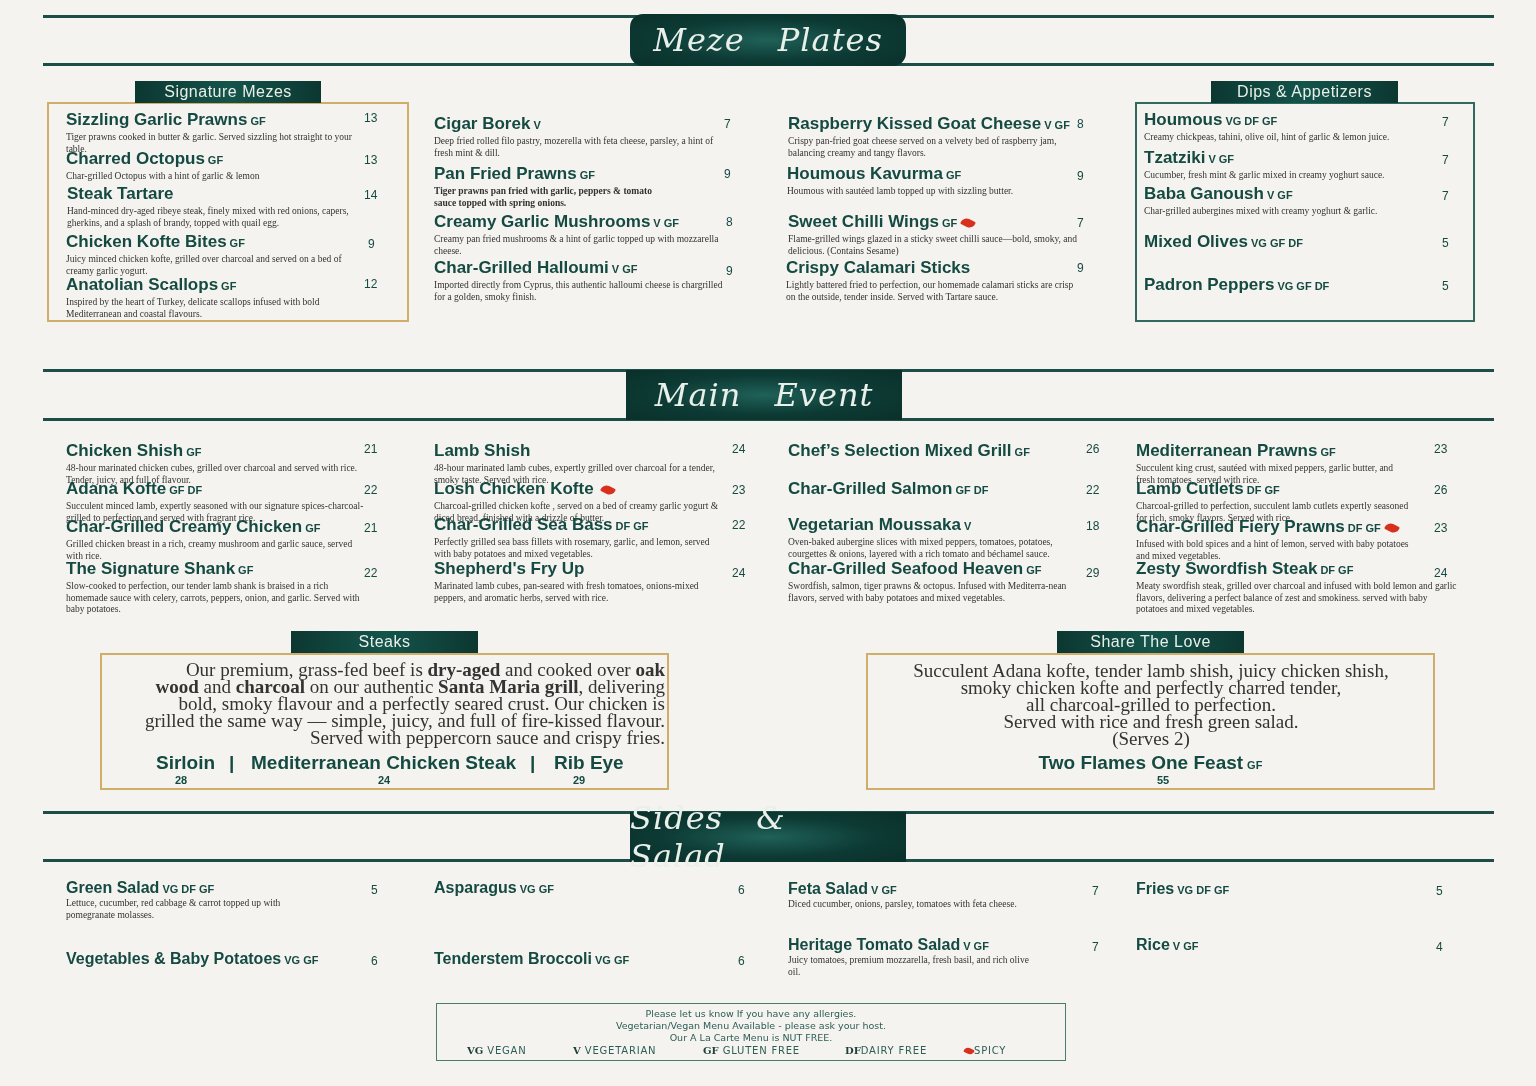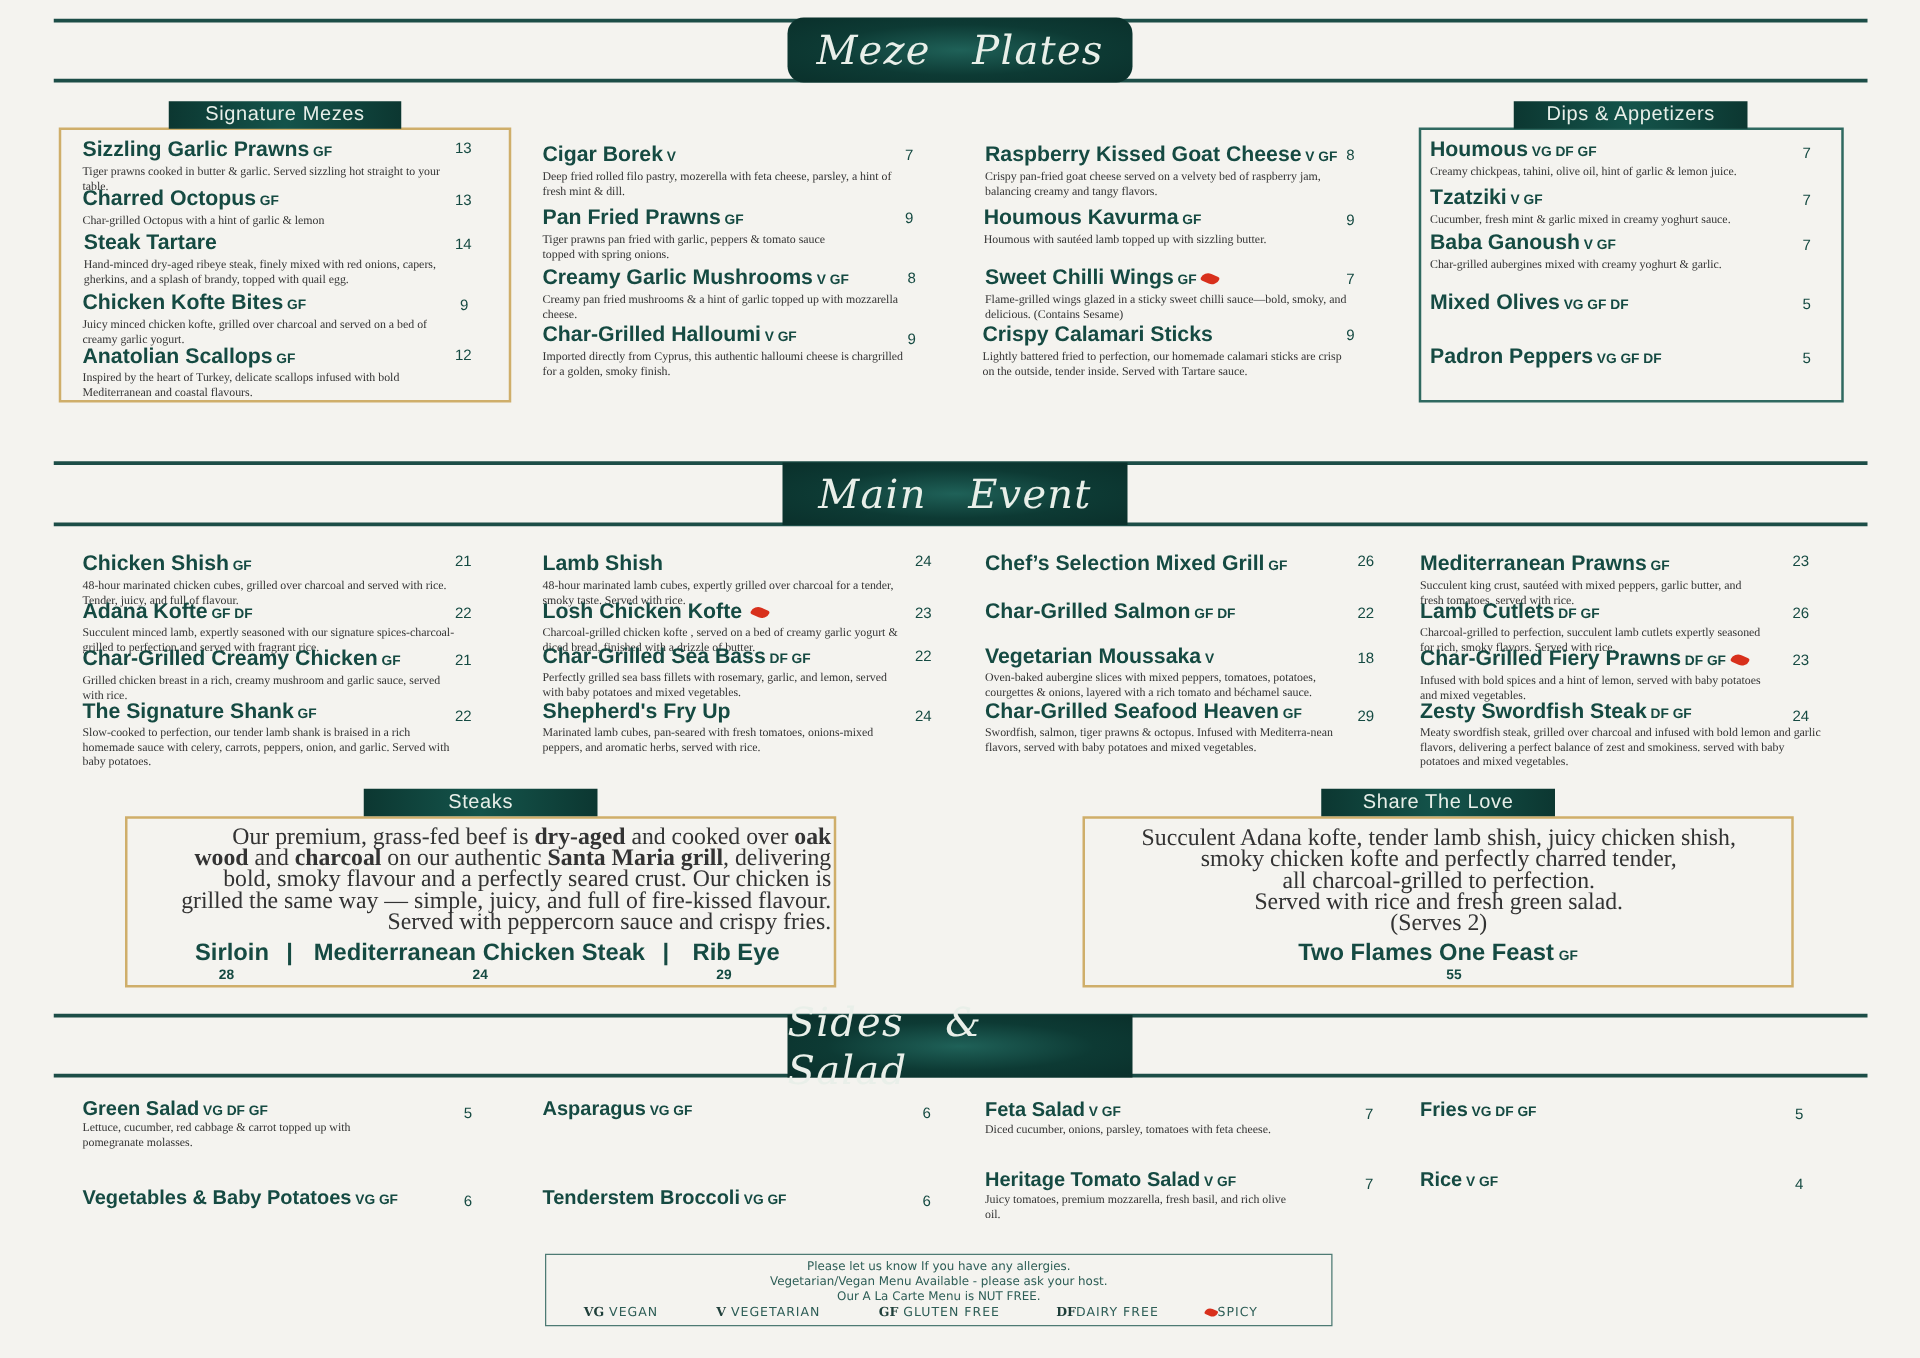--- a/index.html
+++ b/index.html
@@ -98,21 +98,21 @@
 <div class="price" style="left:364px; top:277px;">12</div>
 
 <div class="item" style="left:434px; top:114px; width:290px;">
   <div class="name"><span>Cigar Borek</span><span class="tags">V</span></div>
   <div class="desc">Deep fried rolled filo pastry, mozerella with feta cheese, parsley, a hint of fresh mint &amp; dill.</div>
 </div>
 <div class="price" style="left:724px; top:117px;">7</div>
 
 <div class="item" style="left:434px; top:164px; width:290px;">
   <div class="name"><span>Pan Fried Prawns</span><span class="tags">GF</span></div>
-  <div class="desc" style="width:240px;">Tiger prawns pan fried with garlic, peppers &amp; tomato sauce topped with spring onions.</div>
+  <div class="desc" style="width:240px;font-weight:bold;">Tiger prawns pan fried with garlic, peppers &amp; tomato sauce topped with spring onions.</div>
 </div>
 <div class="price" style="left:724px; top:167px;">9</div>
 
 <div class="item" style="left:434px; top:212px; width:290px;">
   <div class="name"><span>Creamy Garlic Mushrooms</span><span class="tags">V GF</span></div>
   <div class="desc">Creamy pan fried mushrooms &amp; a hint of garlic topped up with mozzarella cheese.</div>
 </div>
 <div class="price" style="left:726px; top:215px;">8</div>
 
 <div class="item" style="left:434px; top:258px; width:290px;">

